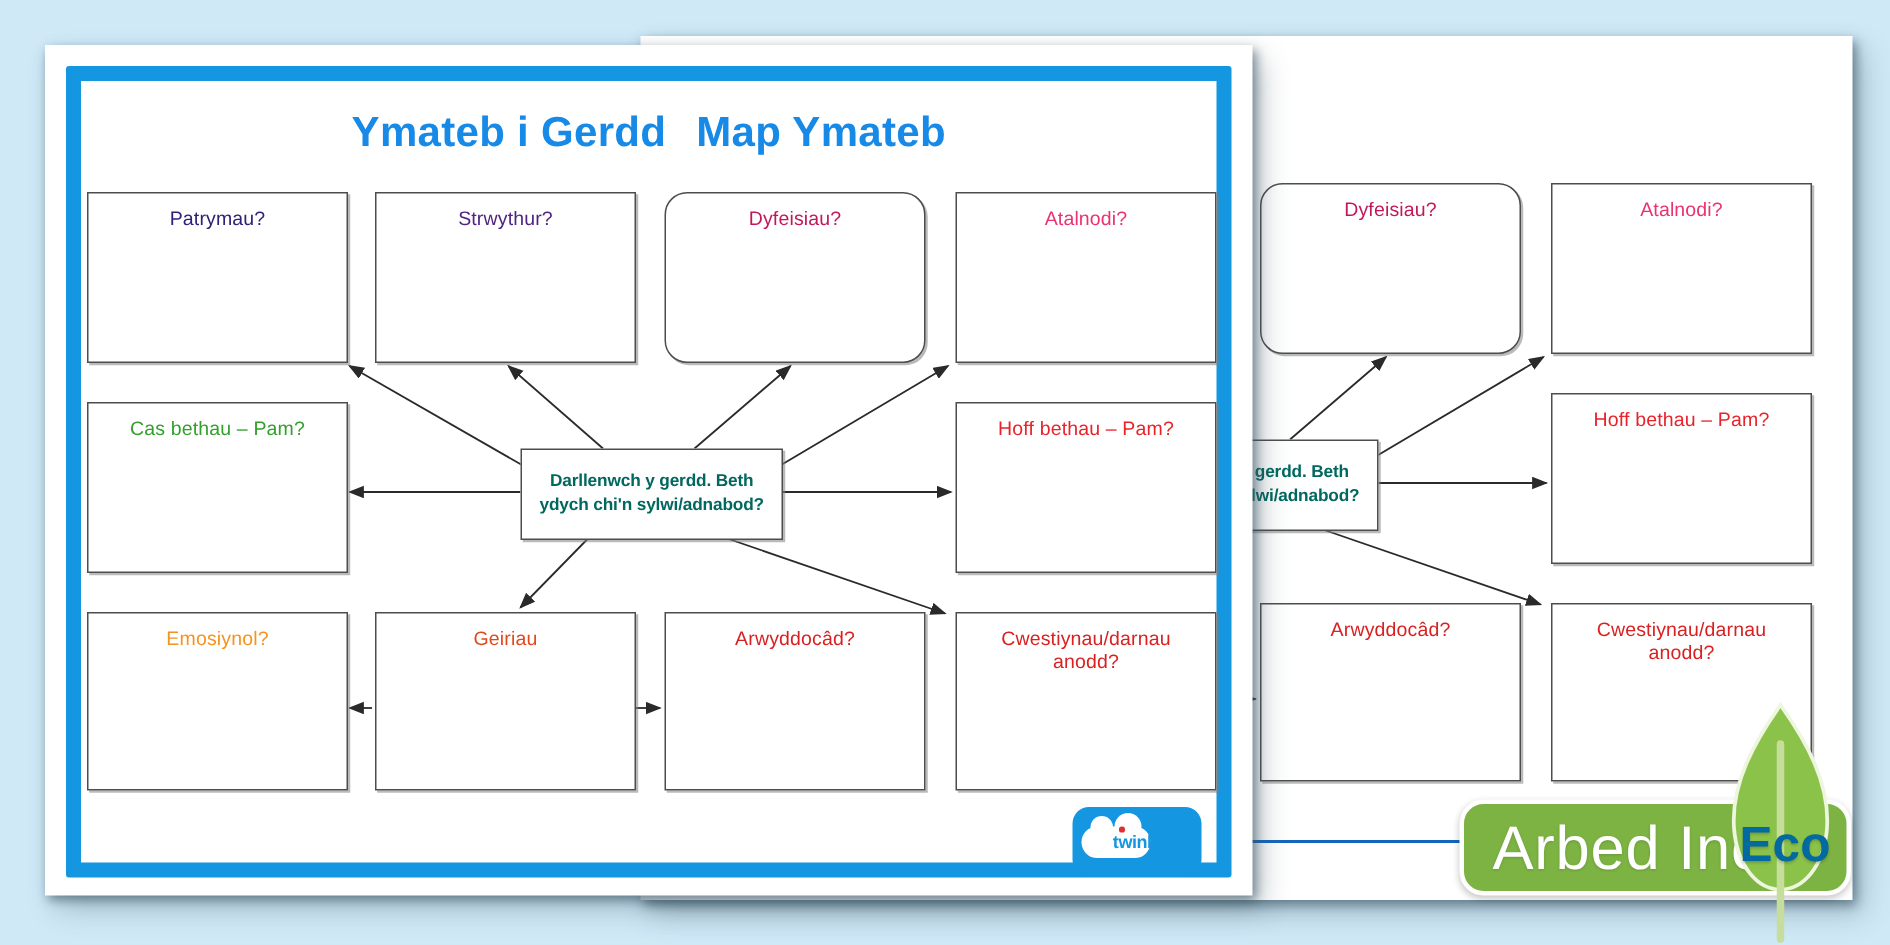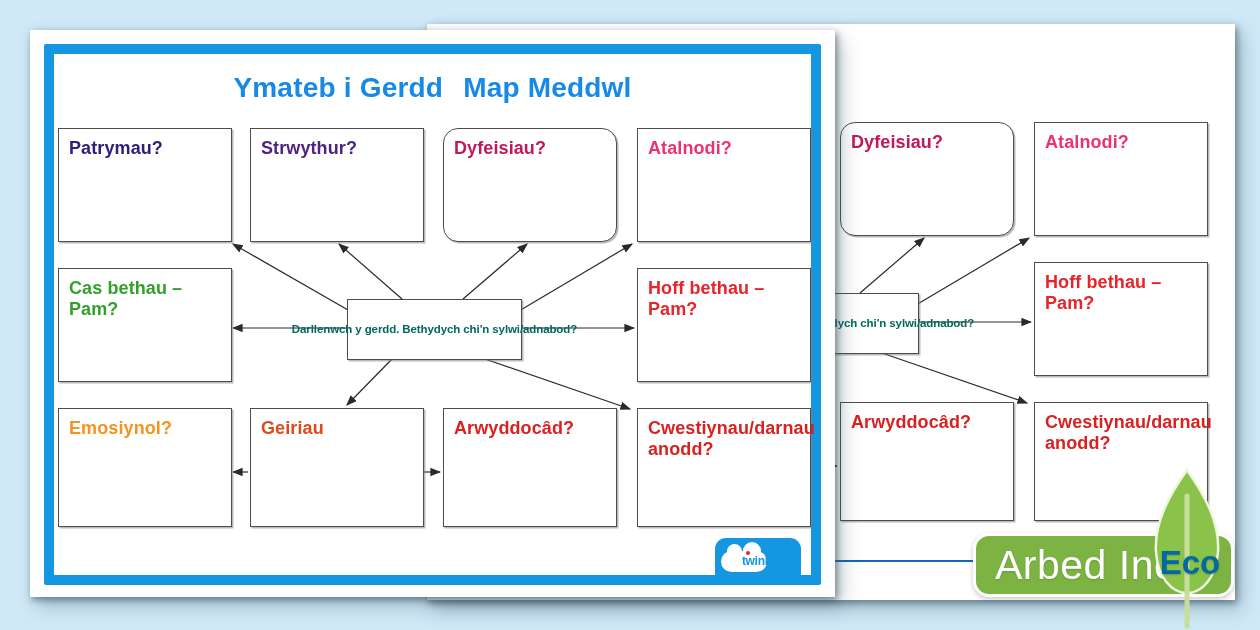--- a/index.html
+++ b/index.html
@@ -32,36 +32,36 @@
 
   
   .mm{position:absolute;inset:0;}
   .mm-box{
     position:absolute;background:#fff;
     border:1px solid #4d4d4d;
     box-shadow:1.5px 1.5px 0 rgba(130,130,130,0.55);
   }
   .mm-box .lbl{
     display:block;padding:9px 10px 0 10px;
-    font-weight:700;font-size:18px;letter-spacing:0.1px;
+    font-weight:400;font-size:13px;letter-spacing:0.1px;text-align:center;
   }
   .b-patrymau  {left:28px; top:98px; width:172px;height:112px;}
   .b-strwythur {left:220px;top:98px; width:172px;height:112px;}
   .b-dyfeisiau {left:413px;top:98px; width:172px;height:112px;border-radius:15px;}
   .b-atalnodi  {left:607px;top:98px; width:172px;height:112px;}
   .b-cas       {left:28px; top:238px;width:172px;height:112px;}
   .b-hoff      {left:607px;top:238px;width:172px;height:112px;}
   .b-emosiynol {left:28px; top:378px;width:172px;height:117px;}
   .b-geiriau   {left:220px;top:378px;width:172px;height:117px;}
   .b-arwyddocad{left:413px;top:378px;width:172px;height:117px;}
   .b-cwestiynau{left:607px;top:378px;width:172px;height:117px;}
 
   .b-center{
     left:317px;top:269px;width:173px;height:59px;
-    display:flex;flex-direction:row;align-items:center;justify-content:center;
+    display:flex;flex-direction:column;align-items:center;justify-content:center;
     text-align:center;
   }
   .b-center .cline{
     display:block;font-weight:700;font-size:11.5px;line-height:1.35;
     color:#00685f;letter-spacing:-0.1px;white-space:nowrap;
   }
 
   .arrows{position:absolute;left:0;top:0;pointer-events:none;}
 
   .footer-line{
@@ -178,21 +178,21 @@
       </div>
 
       <div class="footer-line"></div>
     </div>
   </div>
 
   <div class="sheet front-sheet">
     <div class="frame"></div>
 
     <div class="sheet-title">
-      <span class="t-normal">Ymateb i Gerdd</span><span class="t-bold">Map Meddwl</span>
+      <span class="t-normal">Ymateb i Gerdd</span><span class="t-bold">Map Ymateb</span>
     </div>
 
     <div class="mm">
 
       <svg class="arrows" width="805" height="567" viewBox="0 0 805 567">
         <defs>
           <marker id="ah-f" markerWidth="9" markerHeight="8" refX="8" refY="3.5" orient="auto">
             <path d="M0,0 L9,3.5 L0,7 Z" fill="#2a2a2a"></path>
           </marker>
         </defs>

